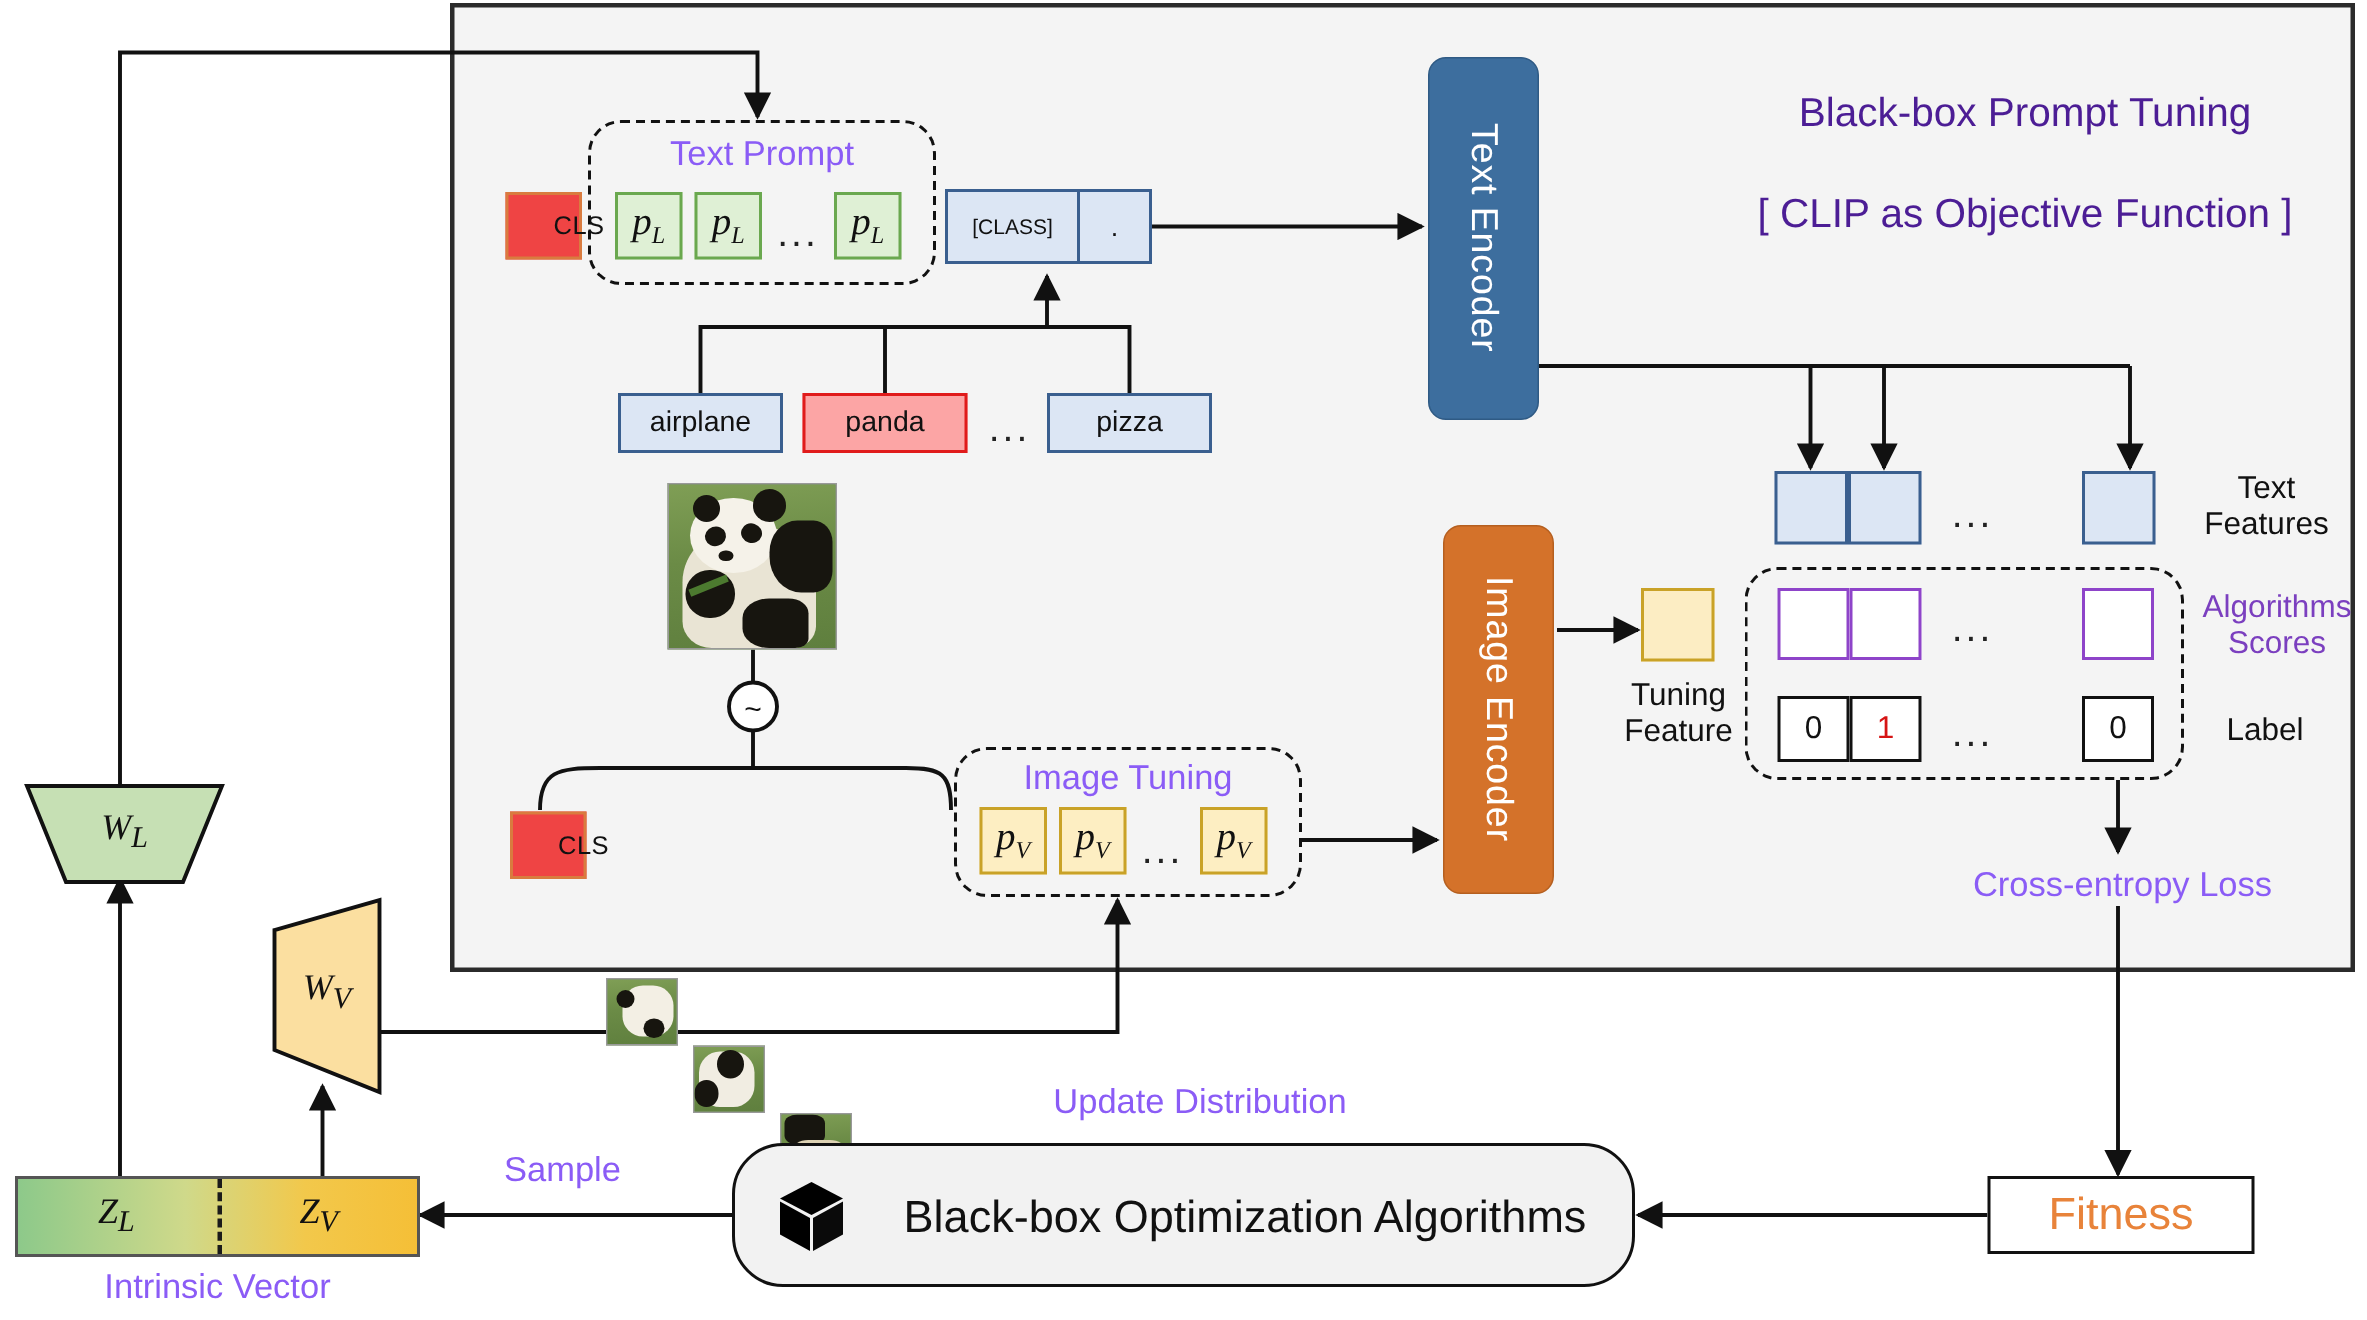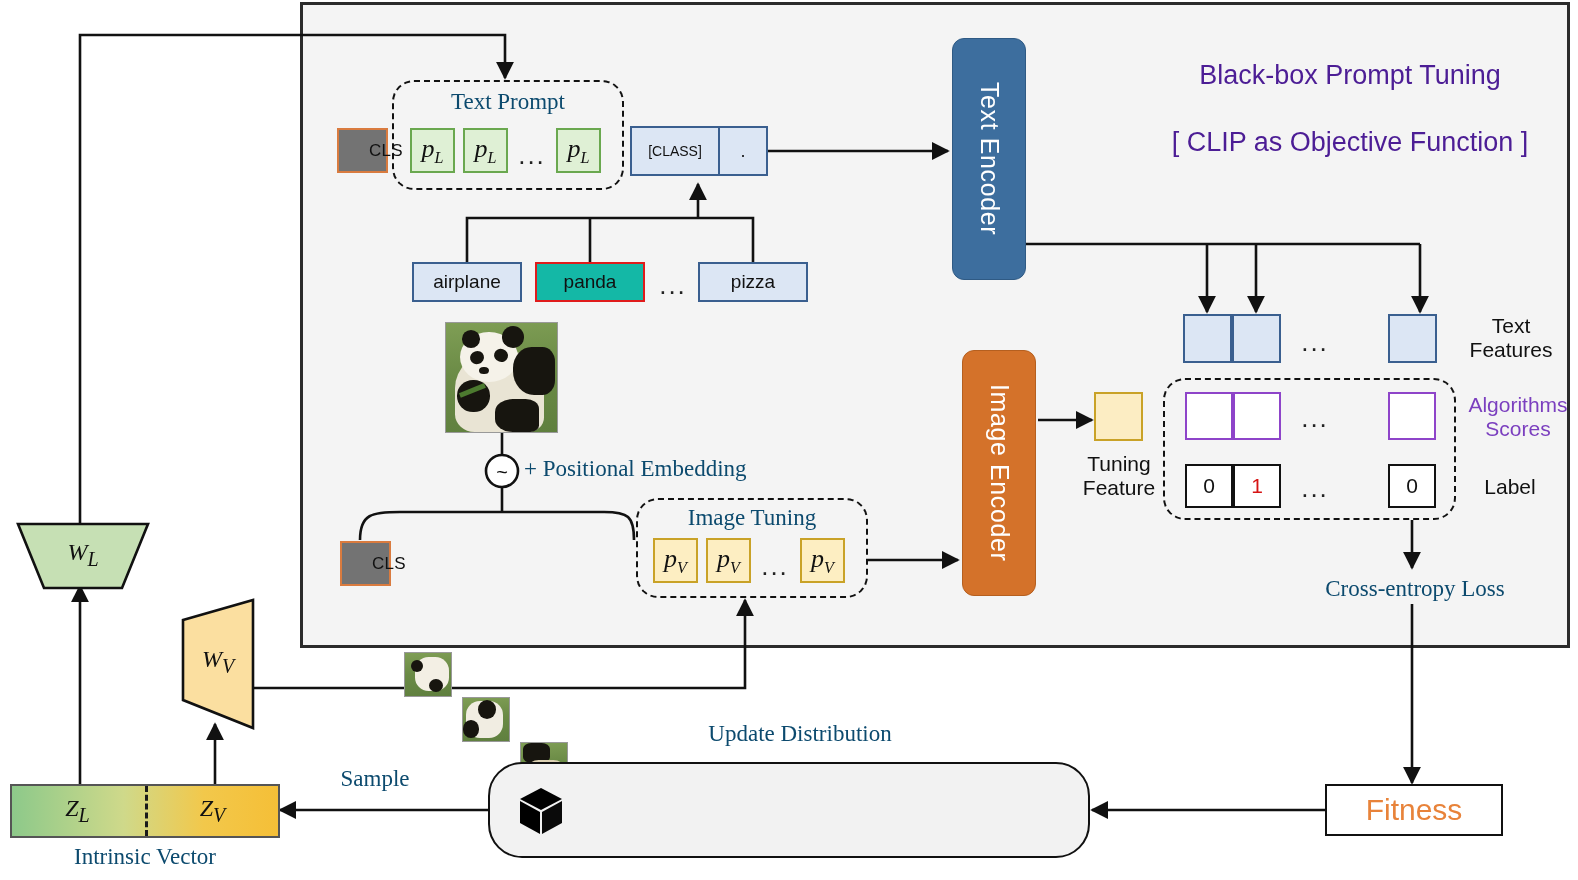--- a/index.html
+++ b/index.html
@@ -8,41 +8,41 @@
   #stage{position:absolute;left:0;top:0;width:1578px;height:880px;}
   svg.layer{position:absolute;left:0;top:0;width:1578px;height:880px;pointer-events:none;}
   .abs{position:absolute;box-sizing:border-box;}
   .ctr{display:flex;align-items:center;justify-content:center;text-align:center;}
 
   
   .panel{background:#f4f4f4;border:3px solid #2b2b2b;}
 
   
   .box{background:#dce6f4;border:2px solid #3a5f8f;}
-  .box-red{background:#14b8a6;border:2.5px solid #e01b1b;}
-  .cls{background:#737373;border:2px solid #d97b3f;font-size:17px;letter-spacing:.3px;padding-left:47px;}
+  .box-red{background:#fca5a5;border:2.5px solid #e01b1b;}
+  .cls{background:#ef4444;border:2px solid #d97b3f;font-size:17px;letter-spacing:.3px;padding-left:47px;}
   .ptok-l{background:#dff0d5;border:2px solid #6aa84f;}
   .ptok-v{background:#fdeec2;border:2px solid #c9a227;}
   .feat{background:#dce6f4;border:2px solid #3a5f8f;}
   .imgfeat{background:#fcedc3;border:2px solid #c9a227;}
   .simbox{background:#ffffff;border:2px solid #8e44c9;}
   .lblbox{background:#ffffff;border:2.5px solid #111;}
   .fitness{background:#ffffff;border:2.5px solid #111;color:#e8833a;font-size:30px;}
 
   .dashed{border:2.5px dashed #111;border-radius:22px;background:transparent;}
 
   .enc{border-radius:12px;color:#fff;font-size:25px;letter-spacing:.6px;
        writing-mode:vertical-rl;display:flex;align-items:center;justify-content:center;}
   .enc-text{background:#3d6e9e;border:1px solid #2f5a84;}
   .enc-img{background:#d4722a;border:1px solid #b55f1f;}
 
   .optbox{background:#f2f2f2;border:2.5px solid #111;border-radius:34px;
           display:flex;align-items:center;}
 
-  .lbl{font-size:23px;color:#0c4a6e;font-family:Liberation Serif, serif;}
+  .lbl{font-size:23px;color:#8b5cf6;}
   .lbl-sm{font-size:21px;color:#111;line-height:1.12;}
   .purple{color:#7b3fbf;}
   .title{font-size:27px;color:#4c1d95;}
   .dots{font-size:26px;letter-spacing:2px;color:#222;}
 
   .math{font-family:"Liberation Serif", serif;font-style:italic;font-size:26px;}
   .math sub{font-size:.62em;font-style:italic;}
   .mathbig{font-family:"Liberation Serif", serif;font-style:italic;font-size:24px;}
 
   
@@ -162,21 +162,20 @@
     <div class="k" style="left:30%;top:40%;width:9%;height:7%;"></div>
 
     <div class="k" style="left:60%;top:22%;width:38%;height:44%;border-radius:44% 30% 30% 50%;"></div>
     <div class="k" style="left:10%;top:52%;width:30%;height:30%;border-radius:48%;"></div>
 
     <div class="k" style="left:44%;top:70%;width:40%;height:30%;border-radius:40% 30% 20% 40%;"></div>
 
     <div style="position:absolute;left:12%;top:60%;width:24%;height:5%;background:#4c7a2f;transform:rotate(-22deg);"></div>
   </div>
 
-  <div class="abs lbl" style="left:524px;top:456px;width:320px;height:30px;">+ Positional Embedding</div>
 
   <div class="abs cls ctr" style="left:340px;top:541px;width:45px;height:45px;">CLS</div>
 
   <div class="abs panda" style="left:404px;top:541px;width:48px;height:45px;">
     <div class="pd-grass"></div>
     <div class="w" style="left:22%;top:10%;width:74%;height:78%;background:#f3efe4;border-radius:40%;"></div>
     <div class="k" style="left:14%;top:16%;width:26%;height:28%;"></div>
     <div class="k" style="left:52%;top:60%;width:30%;height:30%;"></div>
   </div>
   <div class="abs panda" style="left:462px;top:541px;width:48px;height:45px;">
@@ -273,17 +272,18 @@
   <div class="abs lbl ctr" style="left:640px;top:718px;width:320px;height:32px;">Update Distribution</div>
 
   <div class="abs optbox" style="left:488px;top:762px;width:602px;height:96px;">
     <span class="abs" style="left:28px;top:22px;">
       <svg class="cube" viewBox="0 0 46 50" aria-hidden="true">
         <polygon points="23,2 44,13 23,24 2,13" fill="#000"></polygon>
         <polygon points="2,15 22,26 22,48 2,37" fill="#000"></polygon>
         <polygon points="24,26 44,15 44,37 24,48" fill="#0a0a0a"></polygon>
       </svg>
     </span>
+    <span class="abs ctr" style="left:100px;top:26px;width:480px;height:44px;font-size:30px;">Black-box Optimization Algorithms</span>
   </div>
 
   <div class="abs fitness ctr" style="left:1325px;top:784px;width:178px;height:52px;">Fitness</div>
 
 </div>
 
 </body></html>

